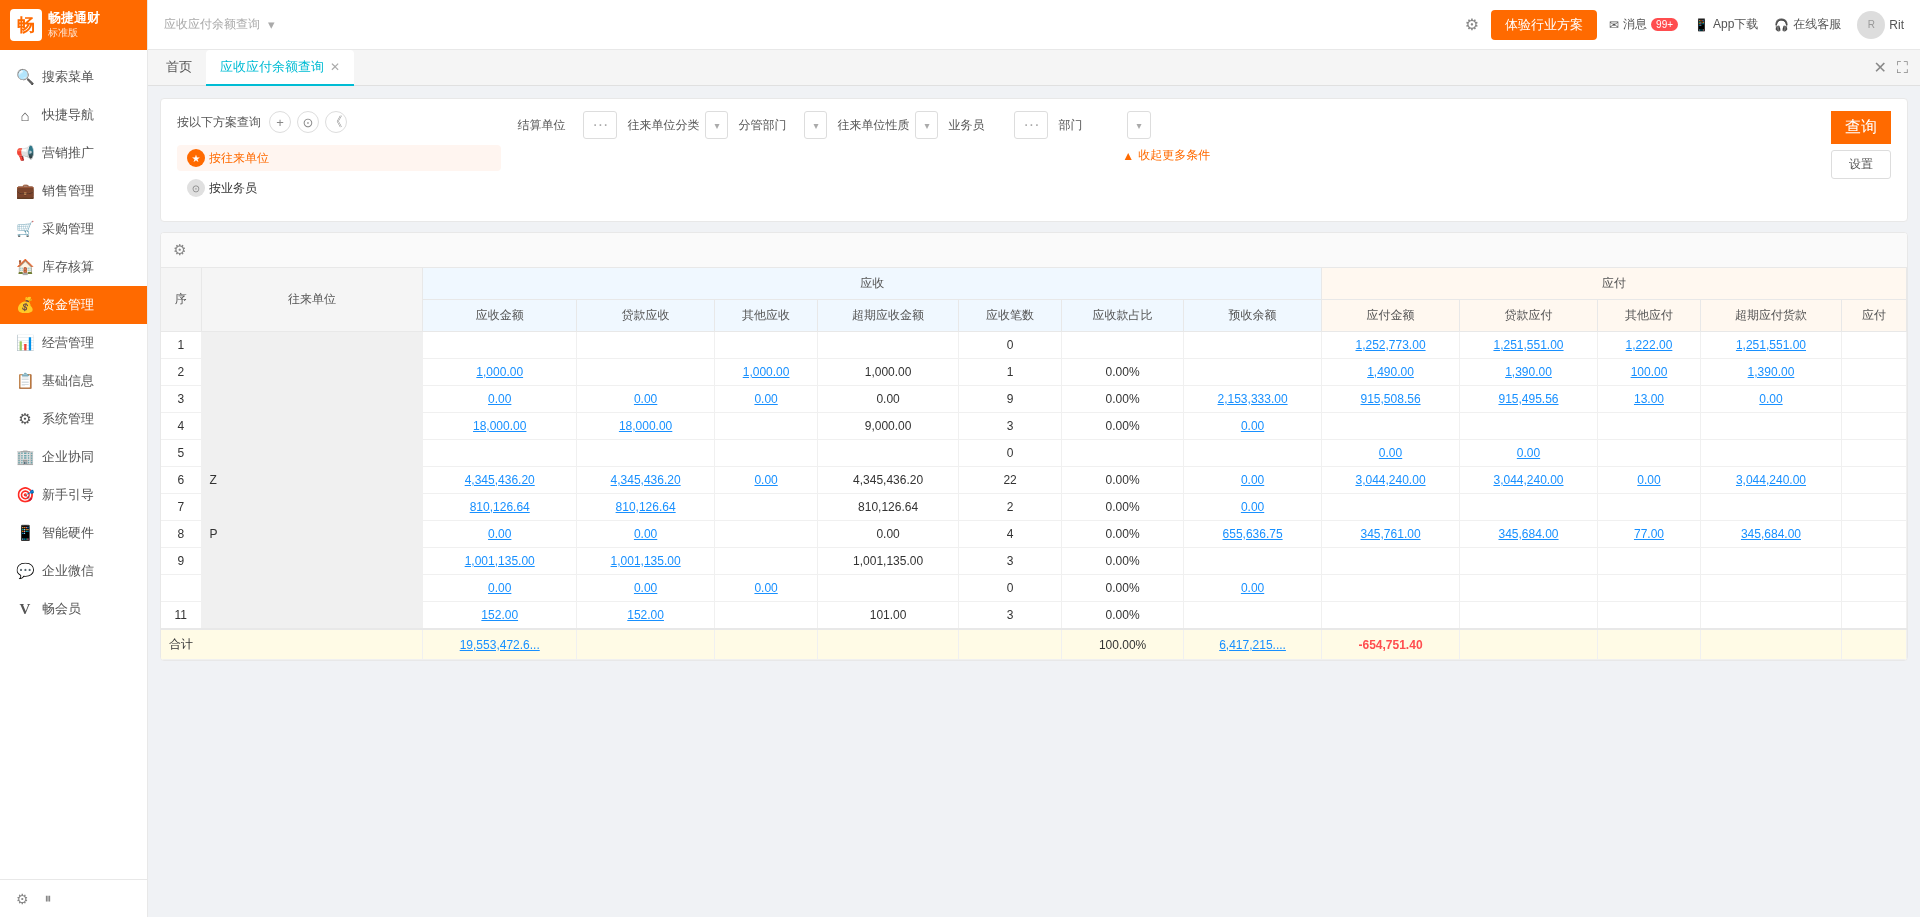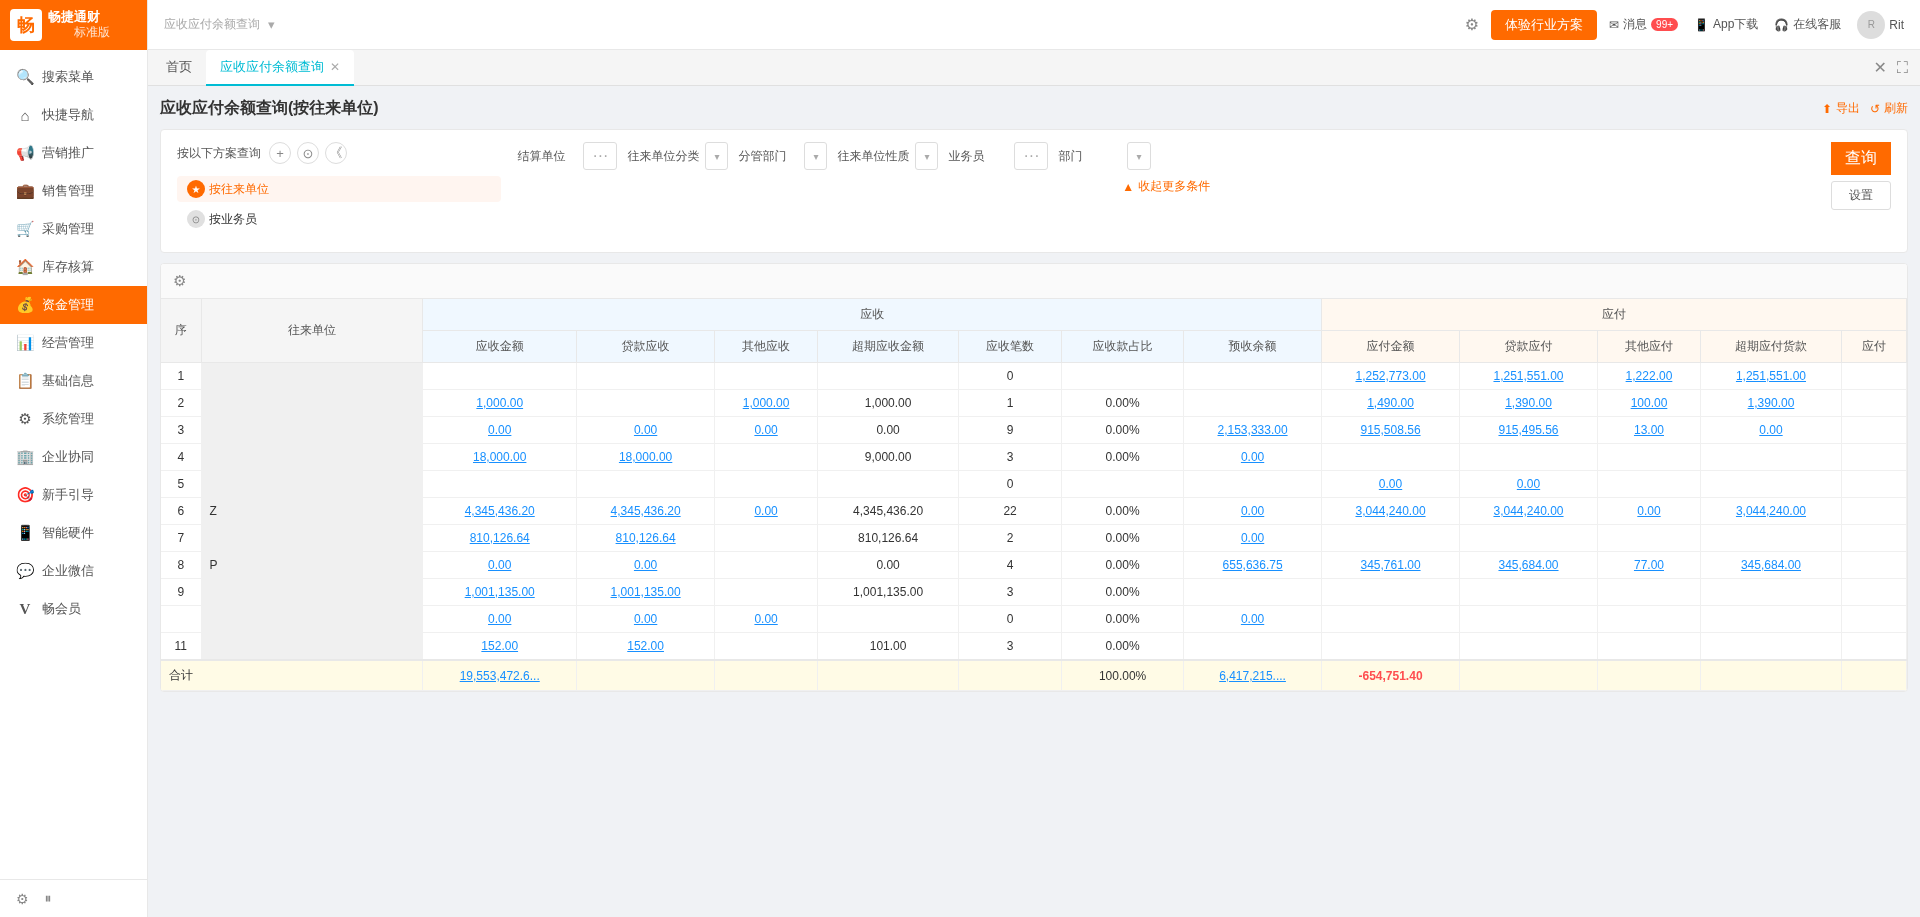--- a/index.html
+++ b/index.html
@@ -12,21 +12,21 @@
       display: flex; flex-direction: column;
     }
     .sidebar-logo {
       height: 50px; background: #ff6a00; display: flex; align-items: center; padding: 0 10px; gap: 6px;
     }
     .sidebar-logo-icon {
       width: 32px; height: 32px; background: #fff; border-radius: 4px;
       display: flex; align-items: center; justify-content: center; font-size: 18px; color: #ff6a00; font-weight: bold;
     }
     .sidebar-logo-text { color: #fff; font-size: 13px; font-weight: bold; line-height: 1.2; }
-    .sidebar-logo-sub { color: rgba(255,255,255,0.8); font-size: 12px; margin-left: 26px; }
+    .sidebar-logo-sub { color: rgba(255,255,255,0.8); font-size: 10px; }
     .sidebar-menu { flex: 1; overflow-y: auto; padding: 8px 0; }
     .sidebar-item {
       display: flex; align-items: center; padding: 10px 16px; cursor: pointer; gap: 8px;
       color: #555; font-size: 13px; transition: background 0.2s;
     }
     .sidebar-item.active { background: #ff6a00; color: #fff; border-radius: 0; }
     .sidebar-item-icon { width: 18px; text-align: center; font-size: 15px; }
     .sidebar-bottom {
       border-top: 1px solid #e8e8e8; padding: 10px 16px; display: flex; gap: 16px; align-items: center;
     }
@@ -302,33 +302,20 @@
       <span class="tab-close">✕</span>
     </div>
     <div class="tab-window-btns">
       <span class="tab-window-btn">✕</span>
       <span class="tab-window-btn">⛶</span>
     </div>
   </div>
 
   <div class="page-content">
 
-    <div class="page-header">
-      <span class="page-title">应收应付余额查询(按往来单位)</span>
-      <div class="page-header-actions">
-        <button class="page-header-btn">
-          <span>⬆</span>
-          <span>导出</span>
-        </button>
-        <button class="page-header-btn">
-          <span>↺</span>
-          <span>刷新</span>
-        </button>
-      </div>
-    </div>
 
     <div class="filter-panel">
       <div style="display:flex; gap:16px; align-items:flex-start;">
         <div style="flex:1;">
 
           <div class="filter-methods">
             <span class="filter-methods-label">按以下方案查询</span>
             <div class="filter-method-btns">
               <div class="filter-method-btn">+</div>
               <div class="filter-method-btn">⊙</div>

